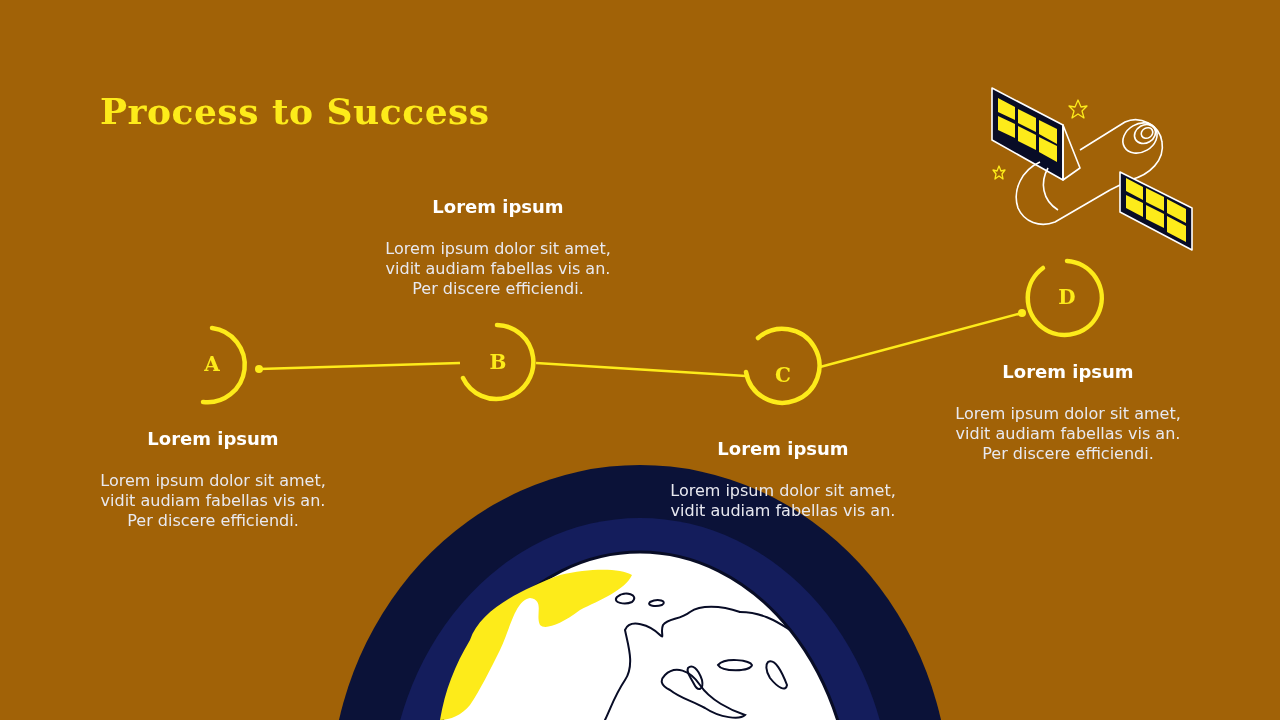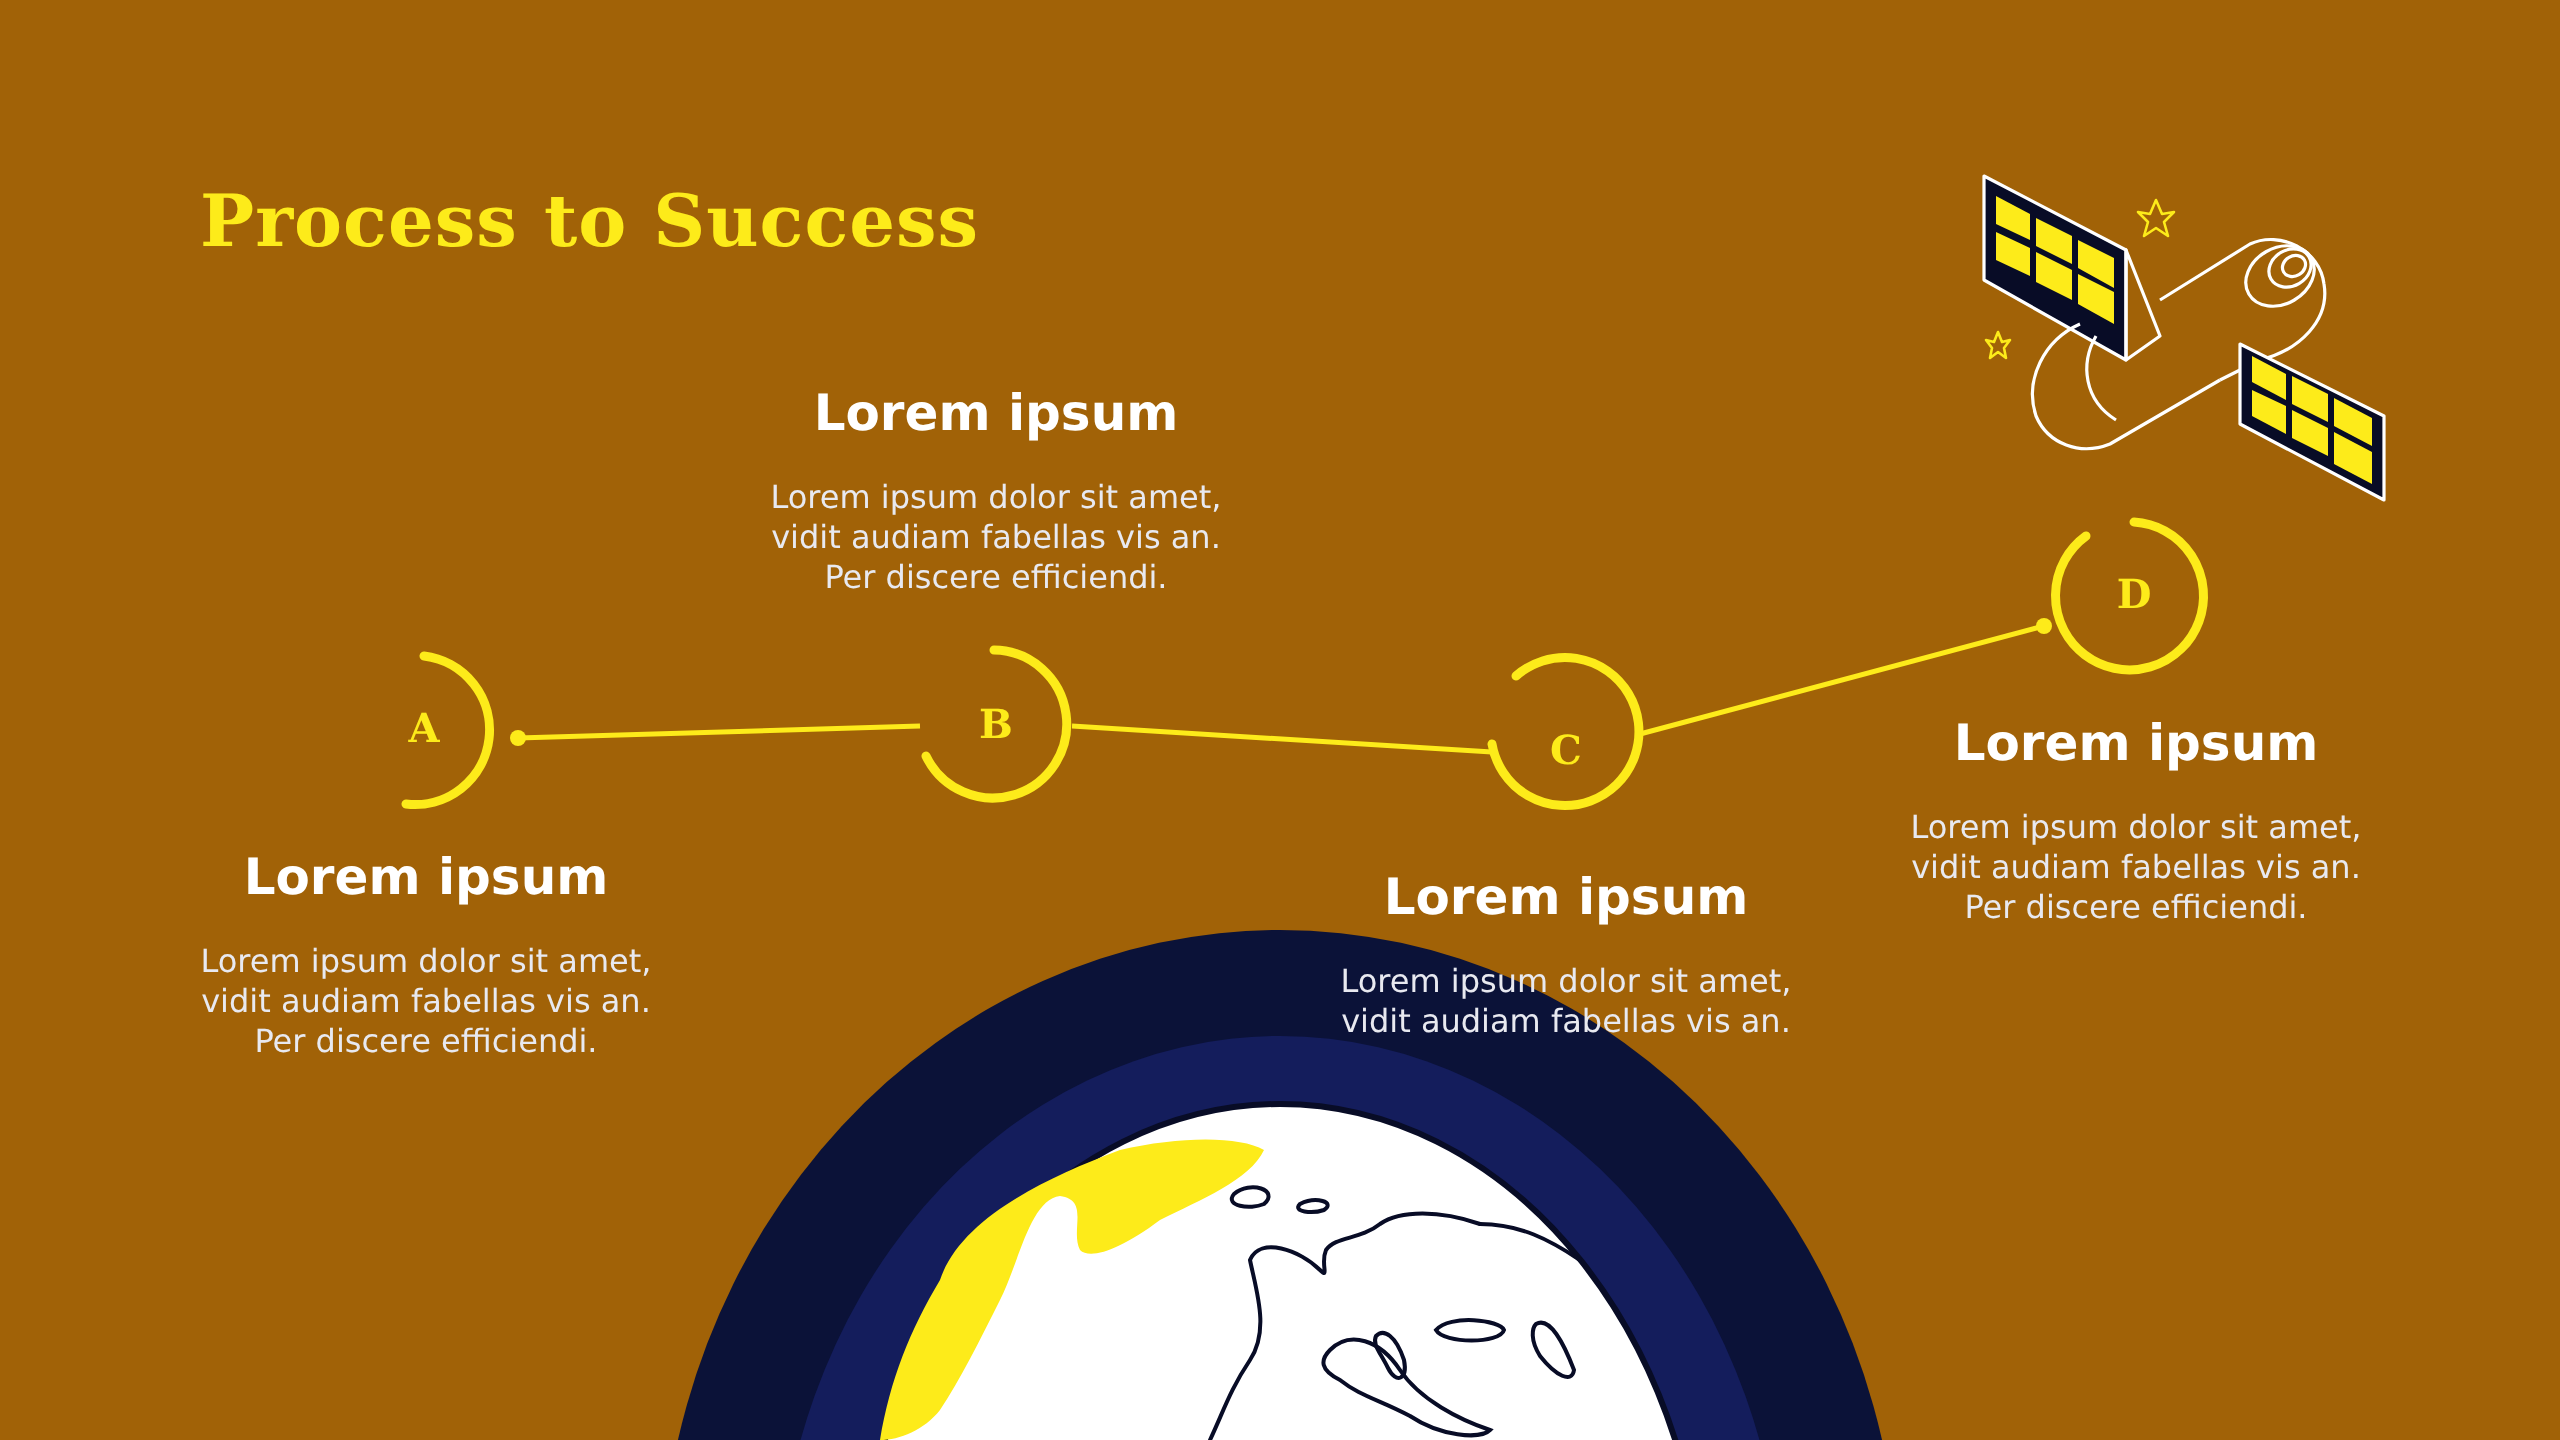--- a/index.html
+++ b/index.html
@@ -1,21 +1,21 @@
 <!DOCTYPE html>
 <html><head>
 <meta charset="utf-8">
 <style>
   html, body { margin:0; padding:0; }
   body { width:1280px; height:720px; background:#080c26; overflow:hidden; position:relative; font-family:"DejaVu Sans", sans-serif; }
   .slide { position:absolute; inset:0; width:1280px; height:720px; background:#a16207; overflow:hidden; }
   .title { position:absolute; left:100px; top:90px; color:#fdeb1a; font-family:"DejaVu Serif", serif; font-weight:bold; font-size:36px; letter-spacing:0.5px; margin:0; }
   .graphic { position:absolute; left:0; top:0; width:1280px; height:720px; }
   .block { position:absolute; width:260px; text-align:center; color:#ffffff; }
-  .block h3 { margin:0; font-size:25px; font-weight:bold; font-family:"DejaVu Sans", sans-serif; line-height:28px; }
+  .block h3 { margin:0; font-size:18px; font-weight:bold; font-family:"DejaVu Sans", sans-serif; line-height:28px; }
   .block p { margin:18px 0 0 0; font-size:16px; line-height:20px; color:#e8e9f0; font-family:"DejaVu Sans", sans-serif; }
   .letter { position:absolute; color:#fdeb1a; font-family:"DejaVu Serif", serif; font-weight:bold; font-size:20px; width:30px; text-align:center; line-height:24px; }
 </style>
 </head>
 <body>
 
 <div class="slide">
 
   <h1 class="title">Process to Success</h1>
 

